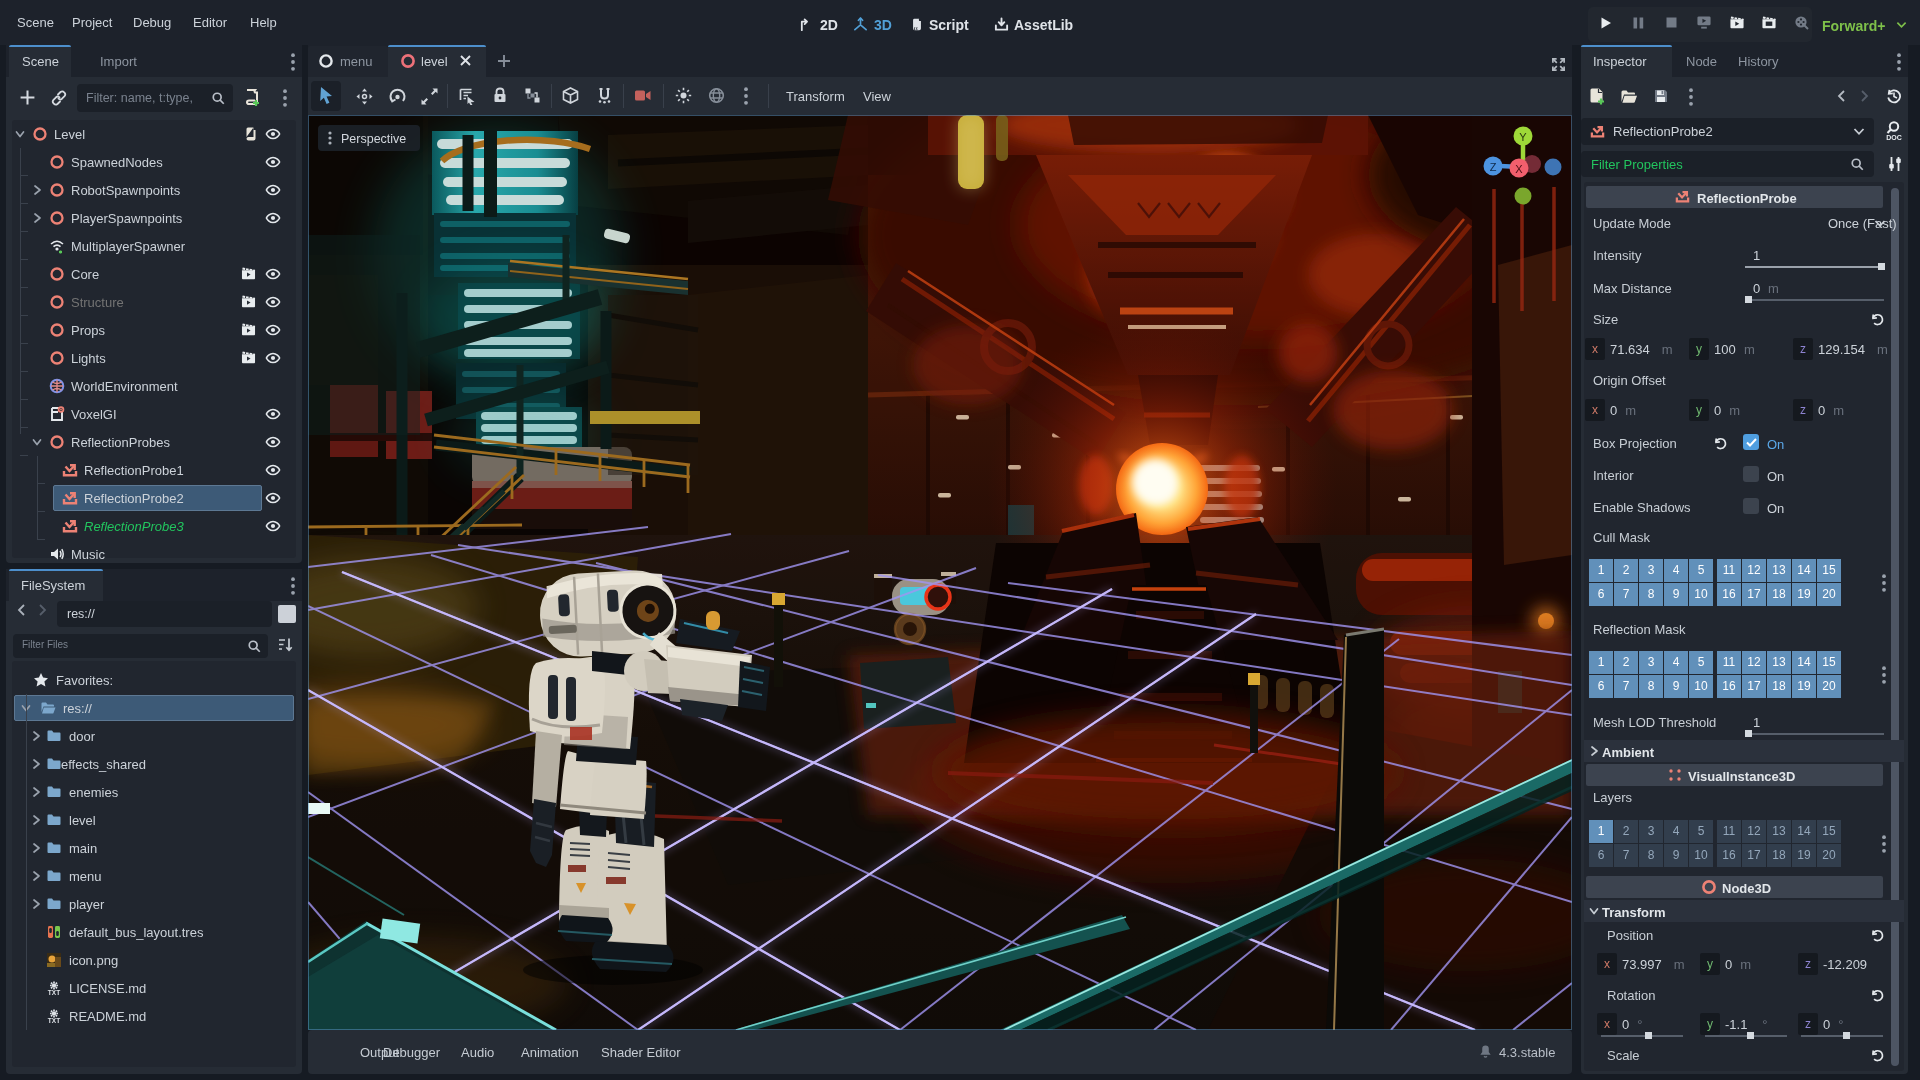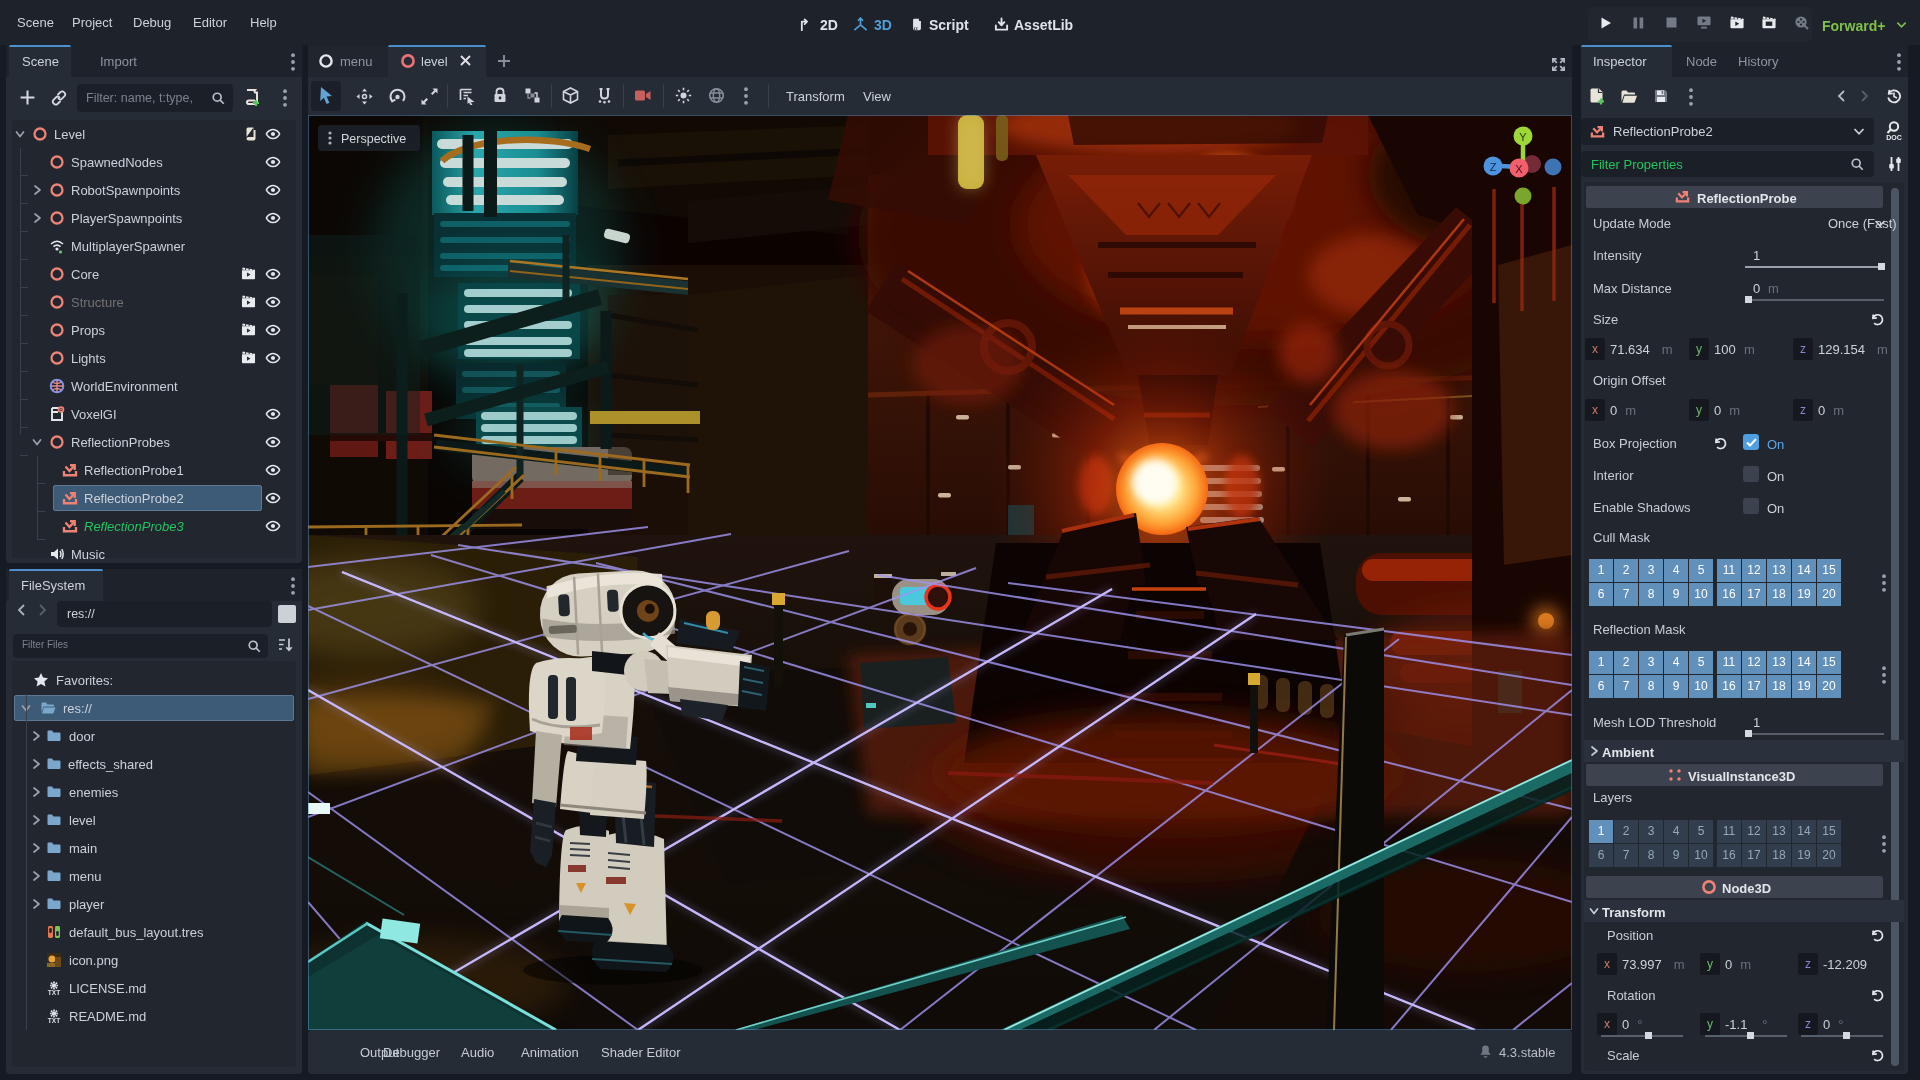--- a/index.html
+++ b/index.html
@@ -351,21 +351,21 @@
 <svg class="abs" style="left:46px;top:728px" width="16" height="16" viewBox="0 0 16 16">
     <path d="M1.5 3.5 Q1.5 2.5 2.5 2.5 L6 2.5 L7.5 4.5 L13.5 4.5 Q14.5 4.5 14.5 5.5 L14.5 12 Q14.5 13 13.5 13 L2.5 13 Q1.5 13 1.5 12 Z" fill="#7ca7cc"></path>
   </svg>
 <div class="abs txt" style="left:69px;top:730px;">door</div>
 <svg class="abs" style="left:30px;top:758px" width="12" height="12" viewBox="0 0 12 12">
     <path d="M4 2 L9 6 L4 10" fill="none" stroke="#9aa2ad" stroke-width="1.7" stroke-linecap="round" stroke-linejoin="round"></path>
   </svg>
 <svg class="abs" style="left:46px;top:756px" width="16" height="16" viewBox="0 0 16 16">
     <path d="M1.5 3.5 Q1.5 2.5 2.5 2.5 L6 2.5 L7.5 4.5 L13.5 4.5 Q14.5 4.5 14.5 5.5 L14.5 12 Q14.5 13 13.5 13 L2.5 13 Q1.5 13 1.5 12 Z" fill="#7ca7cc"></path>
   </svg>
-<div class="abs txt" style="left:68px;top:758px;">effects_shared</div>
+<div class="abs txt" style="left:61px;top:758px;">effects_shared</div>
 <svg class="abs" style="left:30px;top:786px" width="12" height="12" viewBox="0 0 12 12">
     <path d="M4 2 L9 6 L4 10" fill="none" stroke="#9aa2ad" stroke-width="1.7" stroke-linecap="round" stroke-linejoin="round"></path>
   </svg>
 <svg class="abs" style="left:46px;top:784px" width="16" height="16" viewBox="0 0 16 16">
     <path d="M1.5 3.5 Q1.5 2.5 2.5 2.5 L6 2.5 L7.5 4.5 L13.5 4.5 Q14.5 4.5 14.5 5.5 L14.5 12 Q14.5 13 13.5 13 L2.5 13 Q1.5 13 1.5 12 Z" fill="#7ca7cc"></path>
   </svg>
 <div class="abs txt" style="left:69px;top:786px;">enemies</div>
 <svg class="abs" style="left:30px;top:814px" width="12" height="12" viewBox="0 0 12 12">
     <path d="M4 2 L9 6 L4 10" fill="none" stroke="#9aa2ad" stroke-width="1.7" stroke-linecap="round" stroke-linejoin="round"></path>
   </svg>

